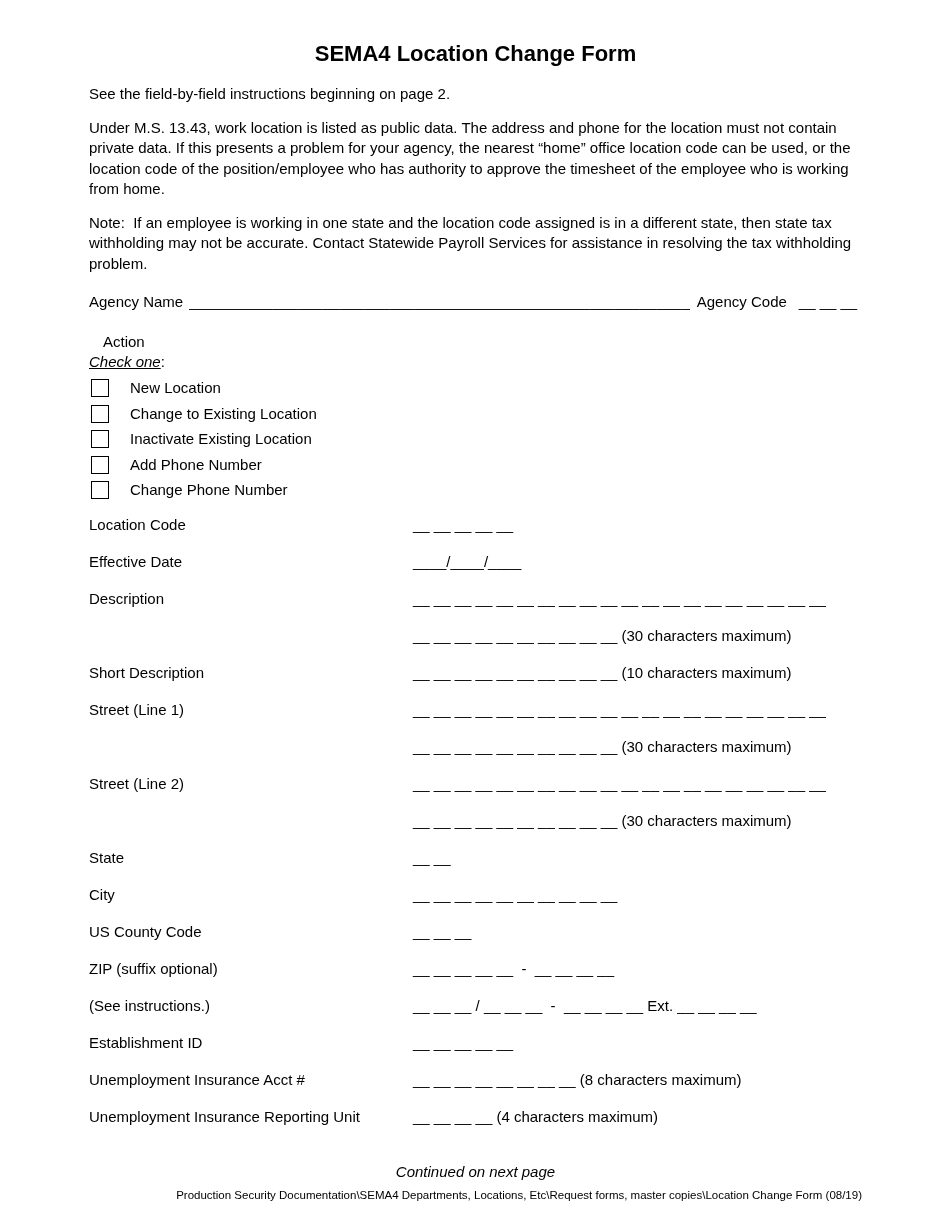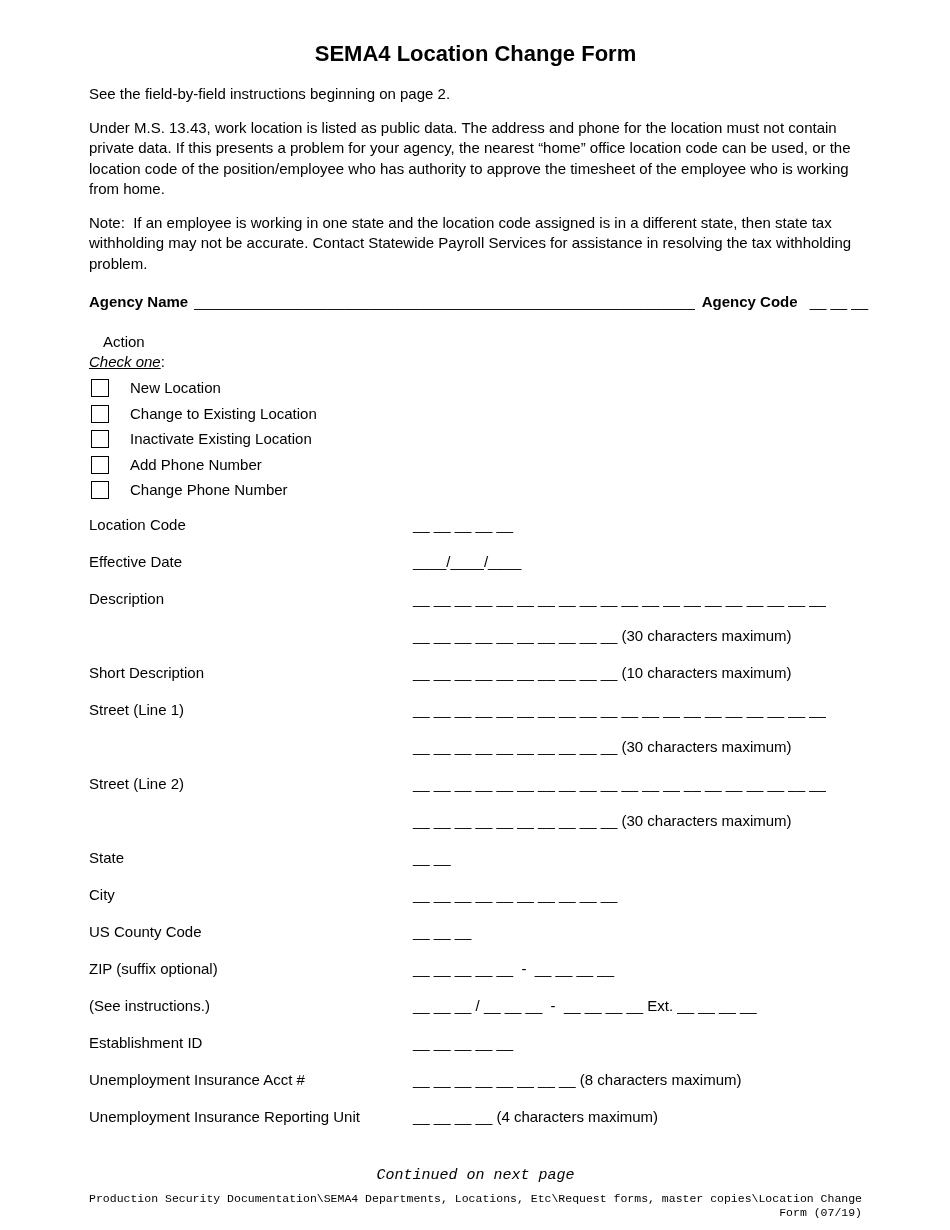--- a/index.html
+++ b/index.html
@@ -22,21 +22,21 @@
     font-size: 22px;
     line-height: 28px;
     font-weight: 700;
     text-align: center;
     margin: 0 0 16px 0;
   }
   p.doc { margin: 0 0 13px 0; }
   p.note { margin: 0 0 18px 0; }
 
   .agency-row { margin-bottom: 19px; white-space: nowrap; }
-  .agency-row .lbl { margin-right: 6px; font-weight: bold; }
+  .agency-row .lbl { margin-right: 6px; }
   .agency-row .blankline { letter-spacing: 0; margin-right: 7px; }
   .agency-row .code-blank { margin-left: 6px; }
 
   .action-heading { margin-left: 14px; }
   .check-one { margin-bottom: 3px; }
   .check-one .ital { font-style: italic; text-decoration: underline; }
 
   .cb-row { display: flex; align-items: center; height: 25.5px; }
   .cb {
     width: 16px; height: 16px;
@@ -47,21 +47,21 @@
   }
 
   .fields { margin-top: 12px; }
   .frow { display: flex; margin-bottom: 16.5px; }
   .flabel { flex: 0 0 316px; }
   .fval { flex: 1 1 auto; margin-left: 8px; }
   .fline { white-space: nowrap; }
   .fline.gap { margin-top: 16.5px; }
   .align-bottom { align-items: flex-end; }
 
-  .bottom { margin-top: auto; padding-bottom: 10px; font-family: Liberation Mono, monospace; }
+  .bottom { margin-top: auto; padding-bottom: 28px; }
   .continued { text-align: center; font-style: italic; margin-bottom: 6px; }
   .footer { text-align: right; font-size: 11.5px; line-height: 14px; }
 </style>
 </head>
 <body>
 
 <div class="page">
 
   <h1 class="title">SEMA4 Location Change Form</h1>
 
@@ -206,16 +206,16 @@
       <div class="flabel">Unemployment Insurance Reporting Unit</div>
       <div class="fval">
           <div class="fline">__ __ __ __ (4 characters maximum)</div>
         </div>
     </div>
 
   </div>
 
   <div class="bottom">
     <div class="continued">Continued on next page</div>
-    <div class="footer">Production Security Documentation\SEMA4 Departments, Locations, Etc\Request forms, master copies\Location Change Form (07/19)</div>
+    <div class="footer">Production Security Documentation\SEMA4 Departments, Locations, Etc\Request forms, master copies\Location Change Form (08/19)</div>
   </div>
 
 </div>
 
 </body></html>

